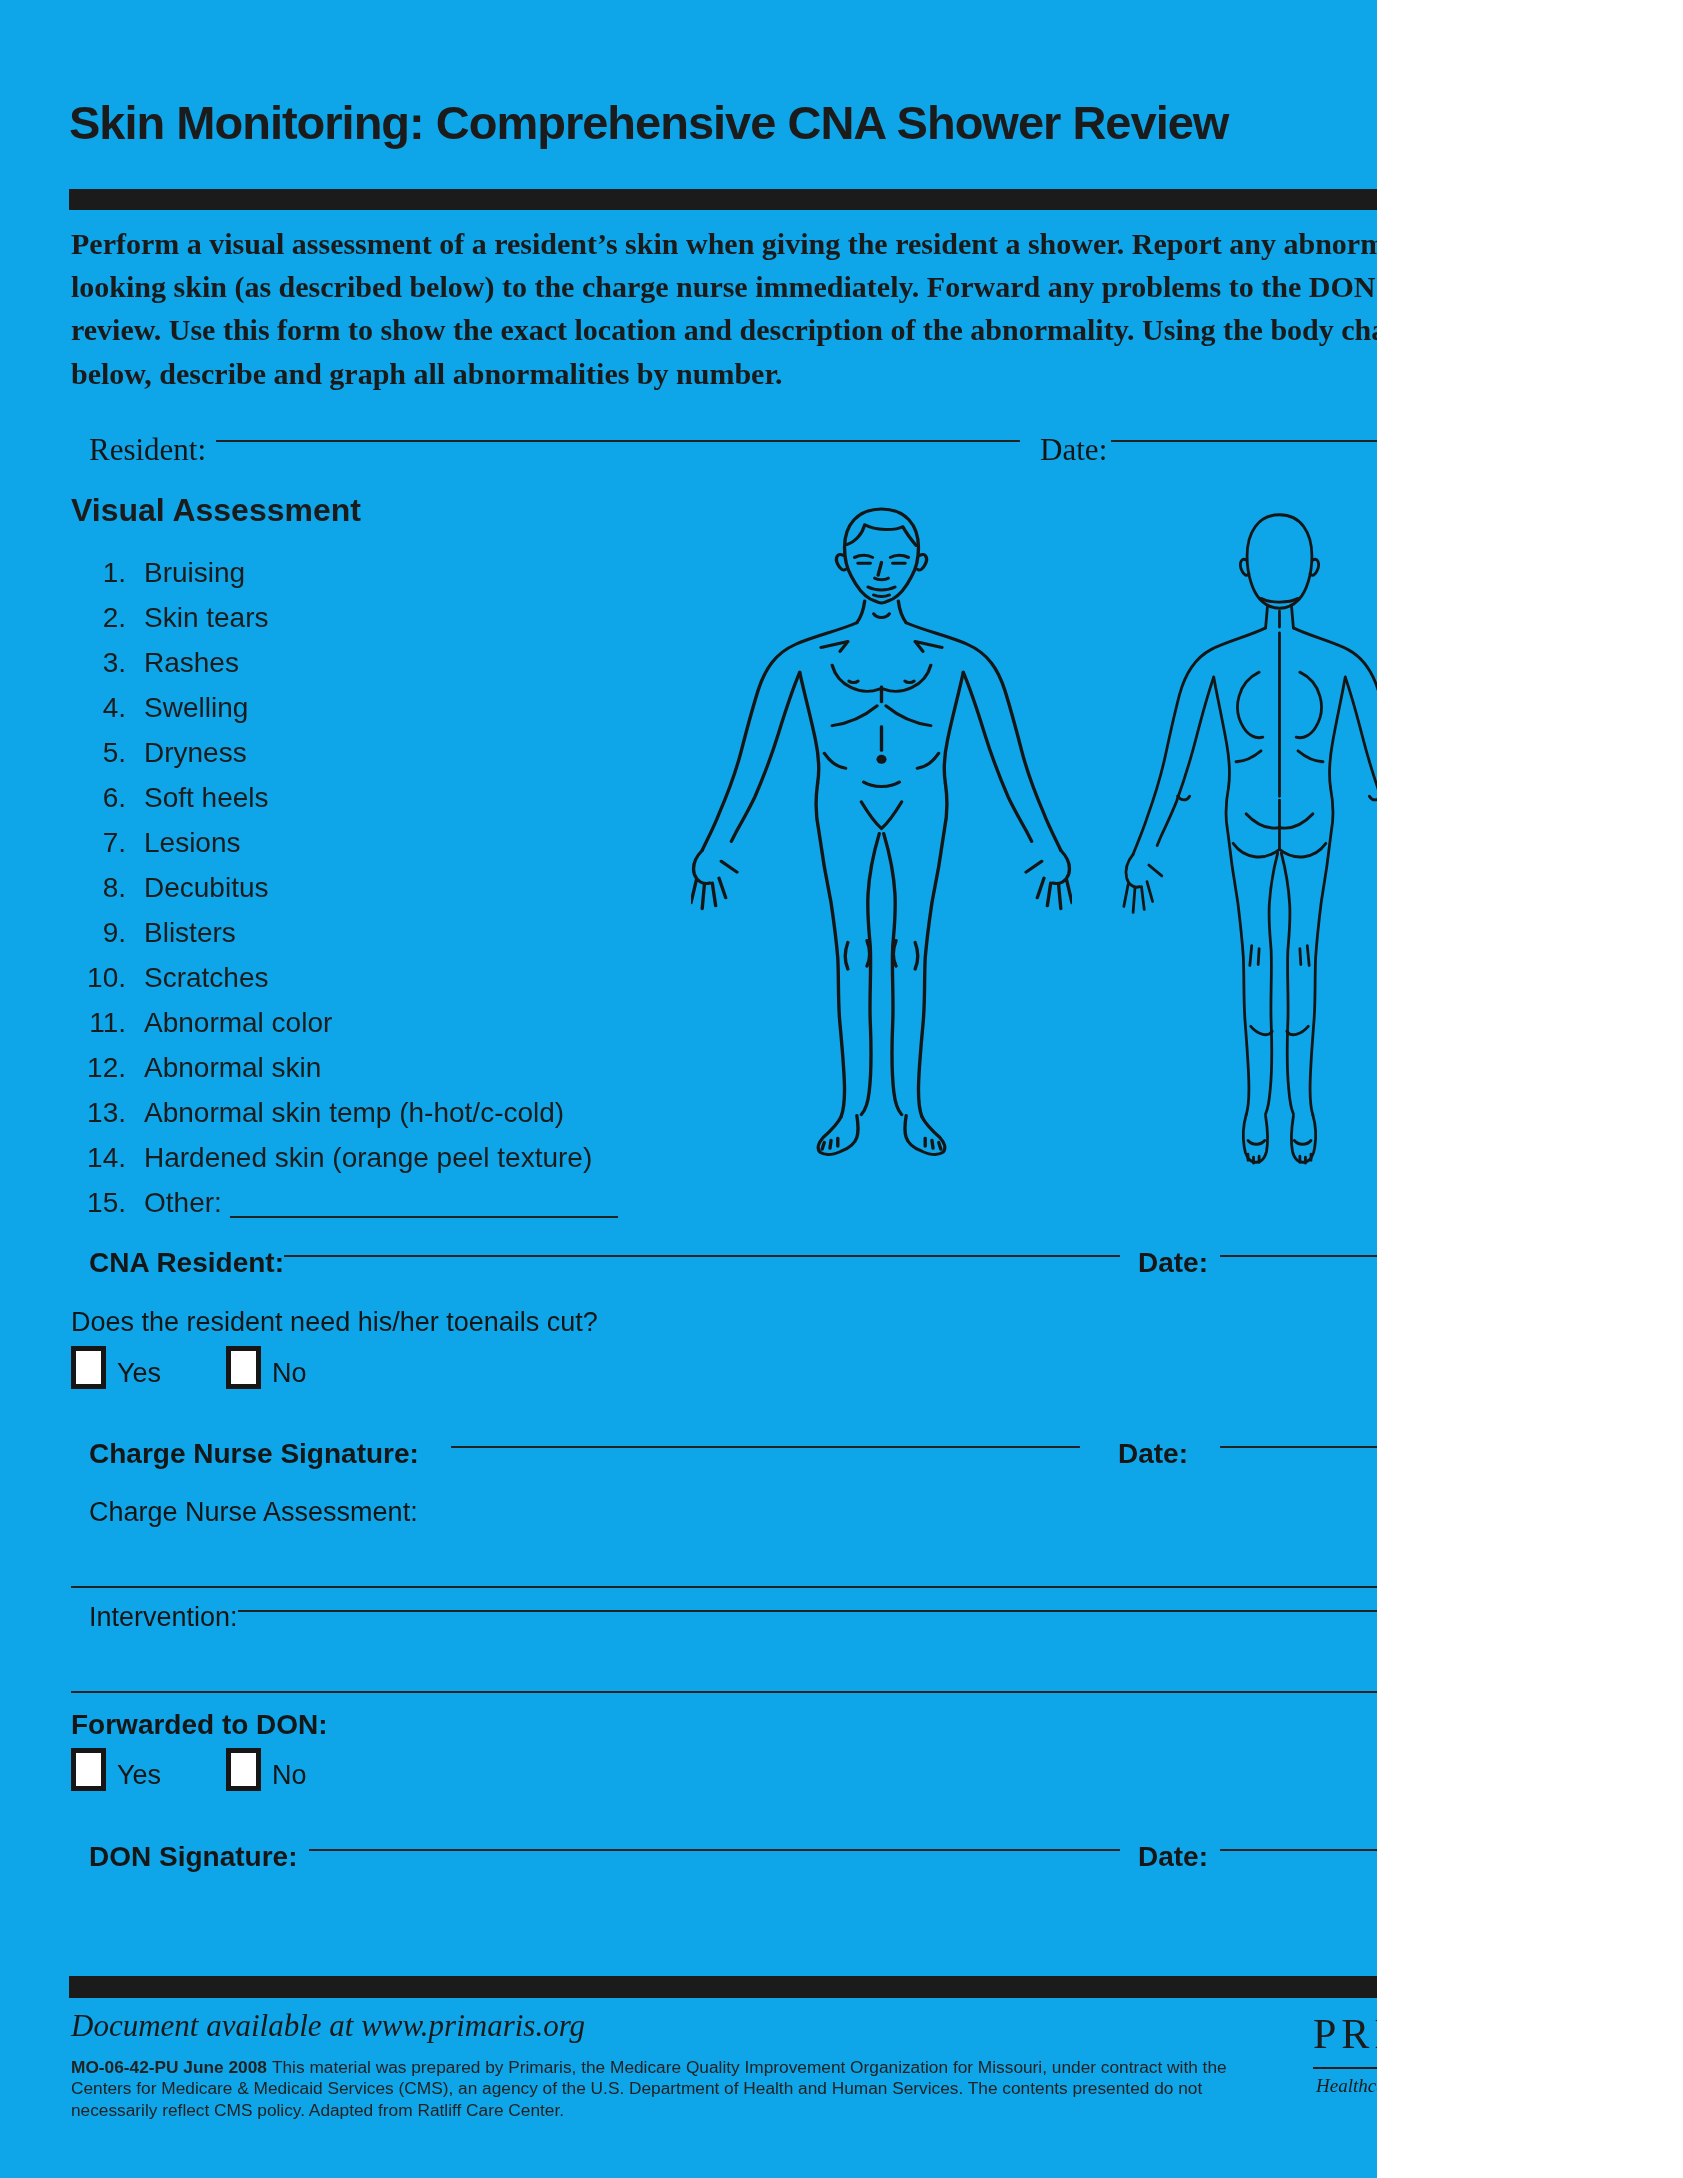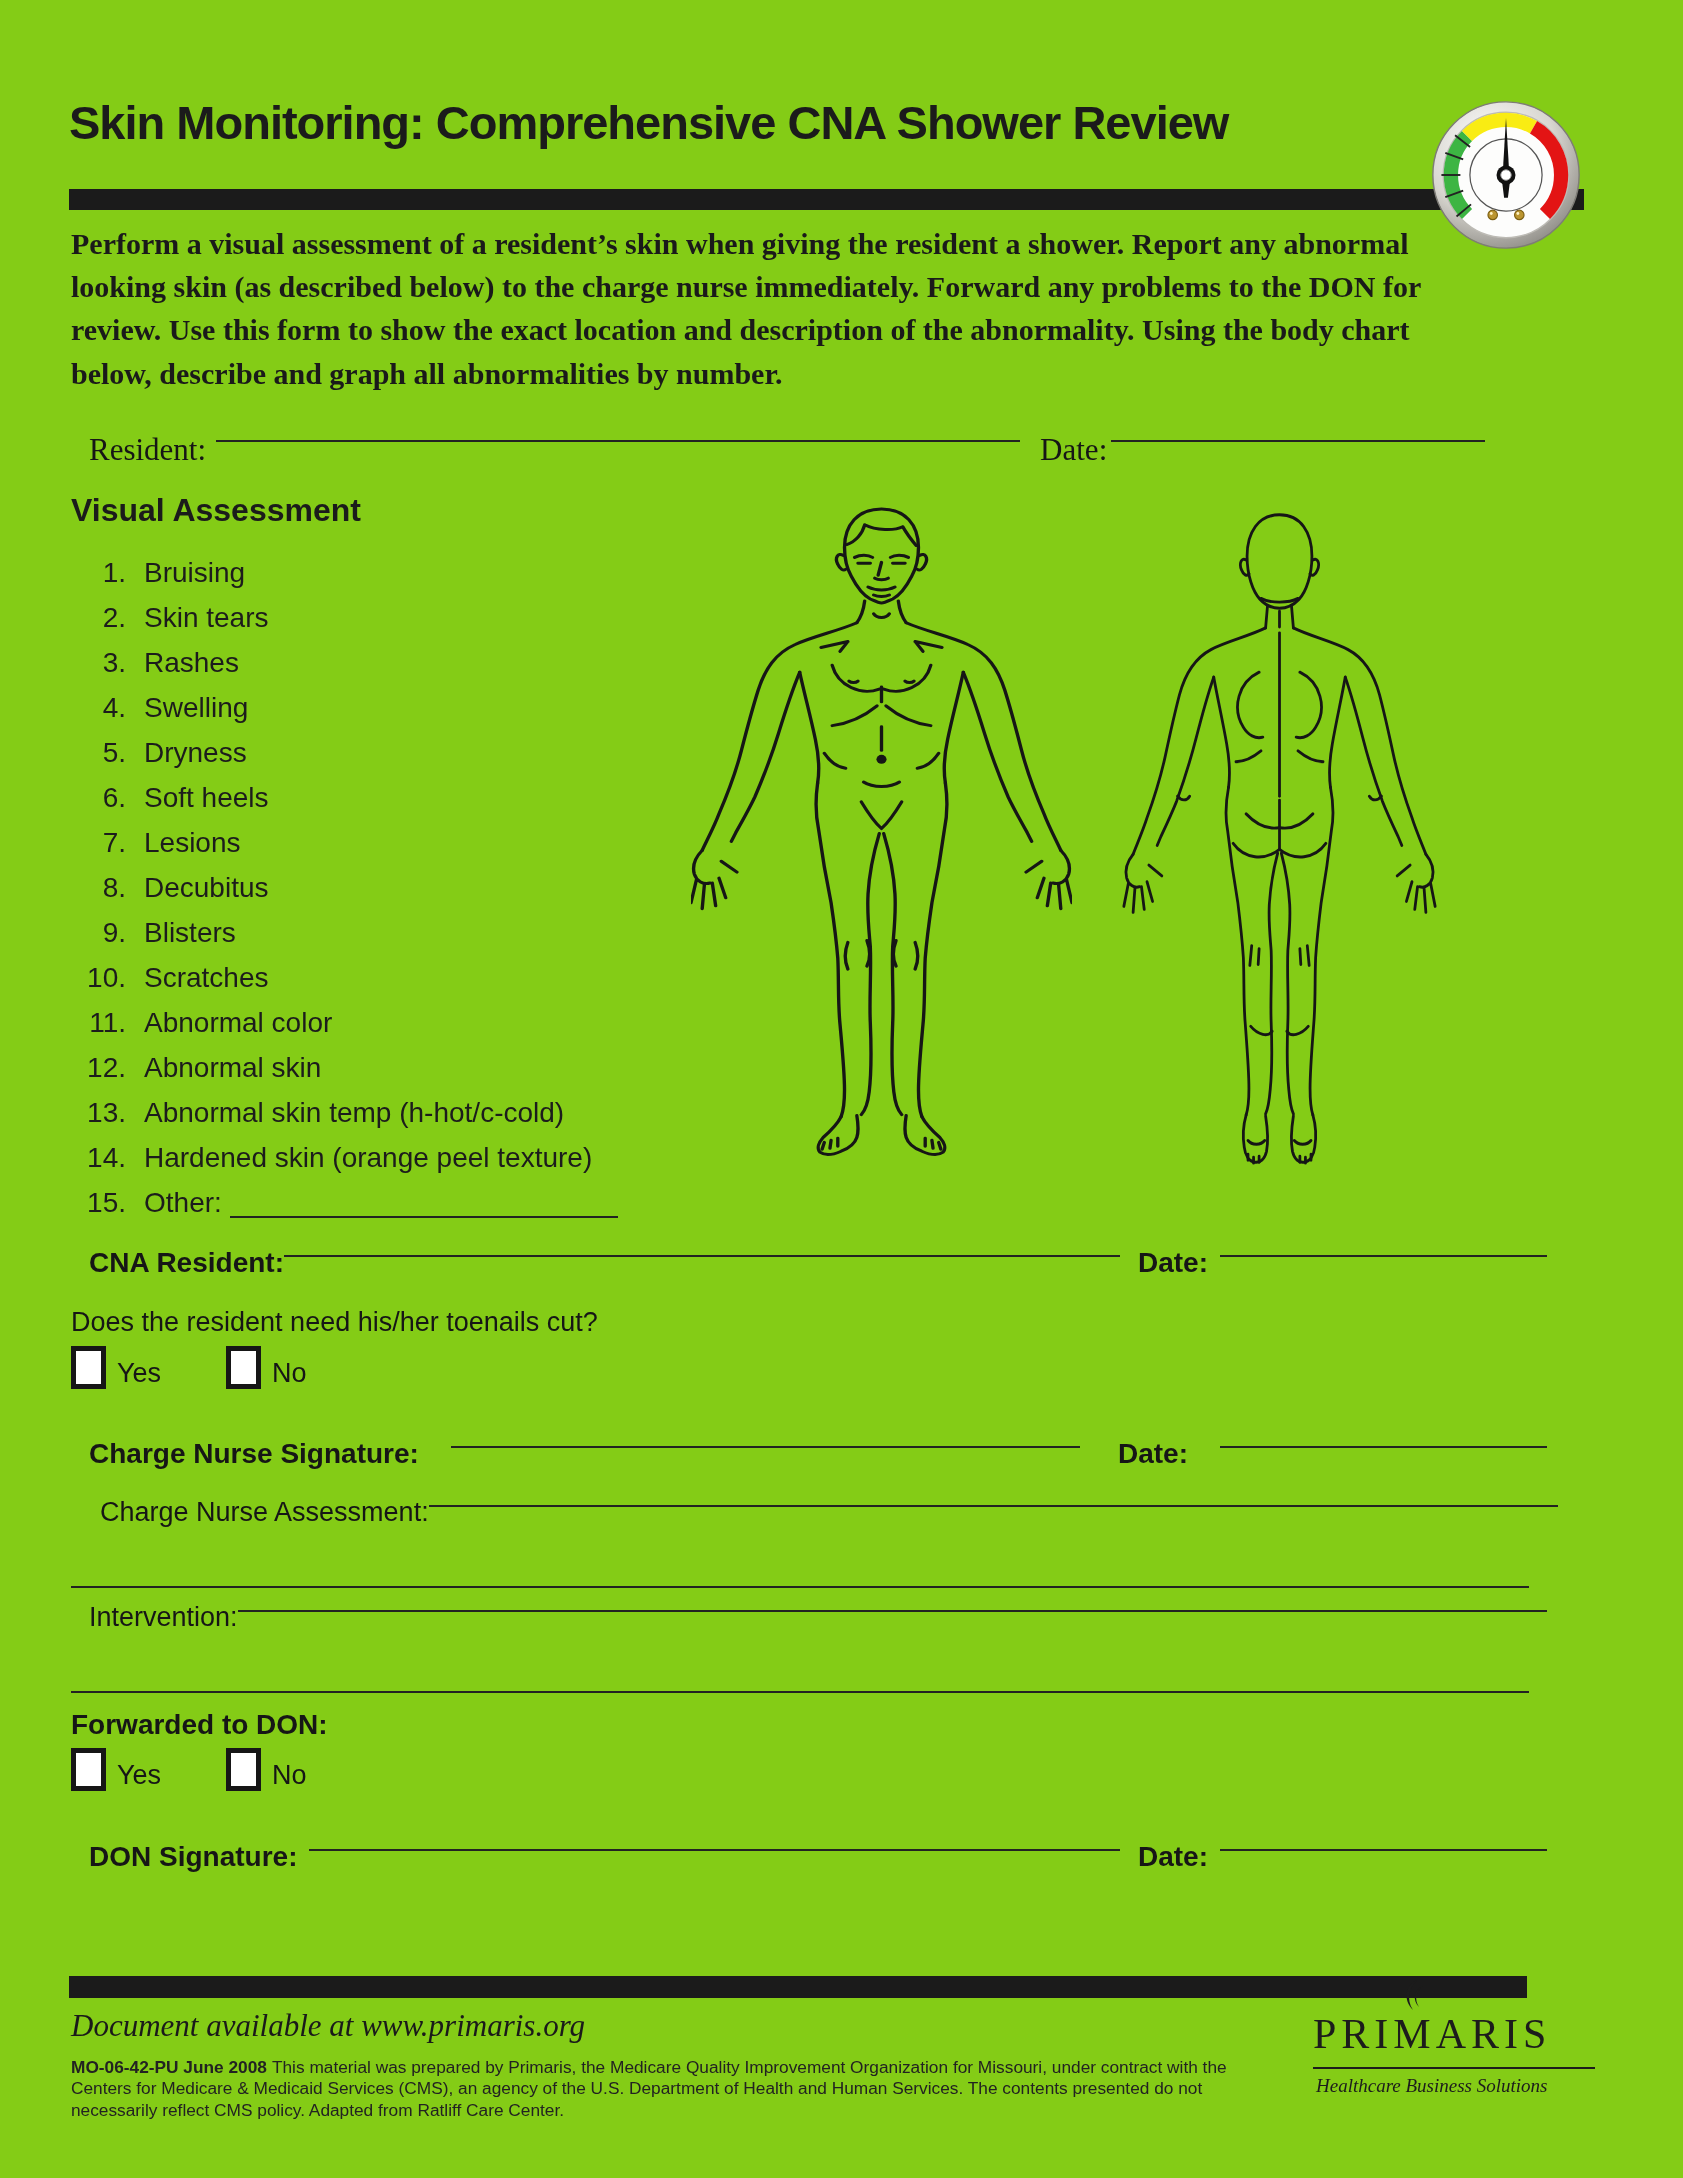--- a/index.html
+++ b/index.html
@@ -1,18 +1,18 @@
 <!DOCTYPE html>
 <html><head>
 <meta charset="utf-8">
 <style>
   * { margin:0; padding:0; box-sizing:border-box; }
   html,body { background:#ffffff; }
   .page {
-    position:relative; width:1683px; height:2178px; background:#84cc16;
+    position:relative; width:1377px; height:2178px; background:#0ea5e9;
     font-family:"Liberation Sans", sans-serif; color:#161616; overflow:hidden;
   }
 
   
   .title {
     position:absolute; left:69px; top:95px; width:1327px;
     font-size:47px; font-weight:700; letter-spacing:-1px; color:#1b1b1b;
   }
   .top-bar {
     position:absolute; left:69px; top:189px; width:1515px; height:21px;
@@ -53,21 +53,21 @@
 
   
   .cna-row       { left:71px; top:1249px; width:1458px; }
   .question      { position:absolute; left:71px; top:1307px; font-size:27px; }
   .cb-row        { position:absolute; display:flex; align-items:flex-end; }
   .cb-row-1      { left:71px;  top:1346px; }
   .cb-row-2      { left:71px;  top:1748px; }
   .checkbox      { width:35px; height:43px; border:5px solid #161616; background:#fff; margin-right:11px; }
   .cb-label      { font-size:27px; line-height:1; padding-bottom:2px; margin-right:65px; }
   .cn-sig-row    { left:71px; top:1440px; width:1458px;gap:20px; }
-  .cn-assess-row { left:82px; top:1499px; width:1458px; }
+  .cn-assess-row { left:71px; top:1499px; width:1458px;flex-direction:column; }
   .cont-line-1   { position:absolute; left:71px; top:1556px; width:1458px; height:32px; border-bottom:2.5px solid #222; }
   .intervention-row { left:71px; top:1604px; width:1458px; }
   .cont-line-2   { position:absolute; left:71px; top:1661px; width:1458px; height:32px; border-bottom:2.5px solid #222; }
   .fwd-label     { position:absolute; left:71px; top:1709px; font-size:28px; font-weight:700; }
   .don-row       { left:71px; top:1843px; width:1458px; }
 
   .date-lbl { margin-left:18px; margin-right:12px; }
   .line-grow { flex:1 1 auto; }
   .line-date { width:327px; flex:0 0 auto; }
 

